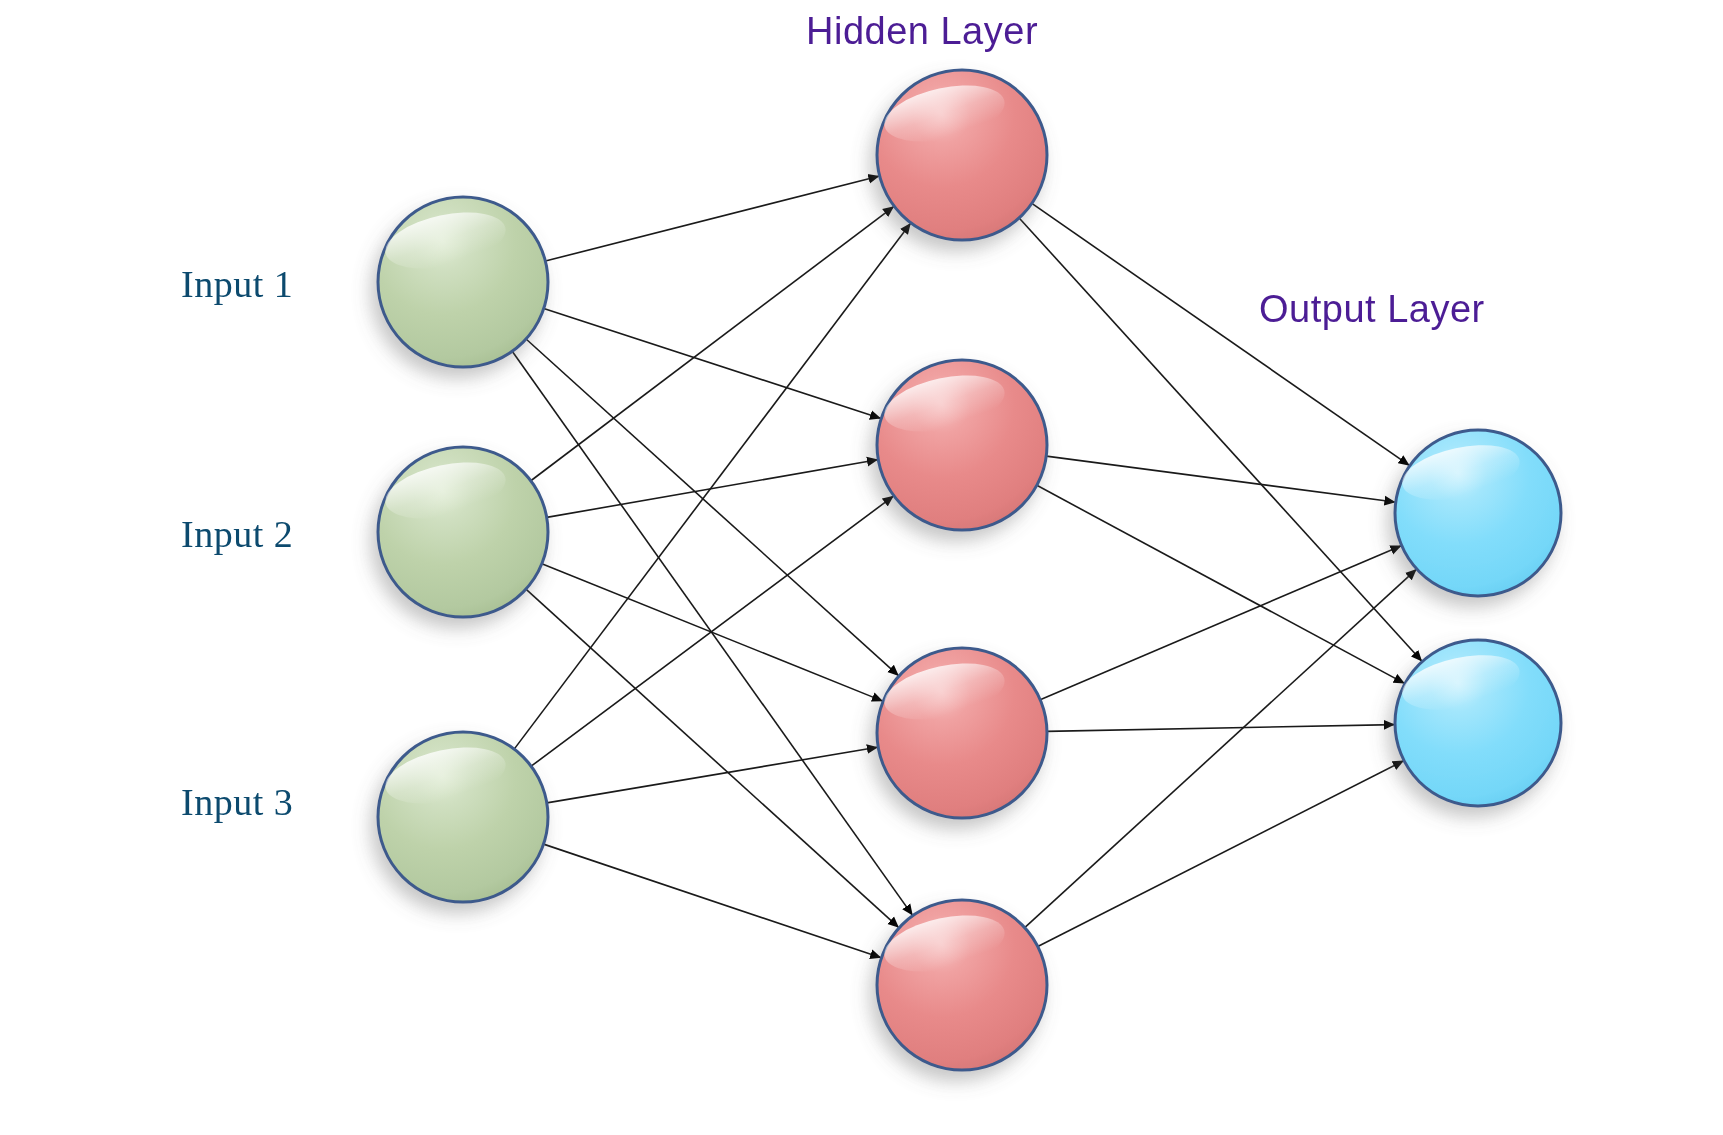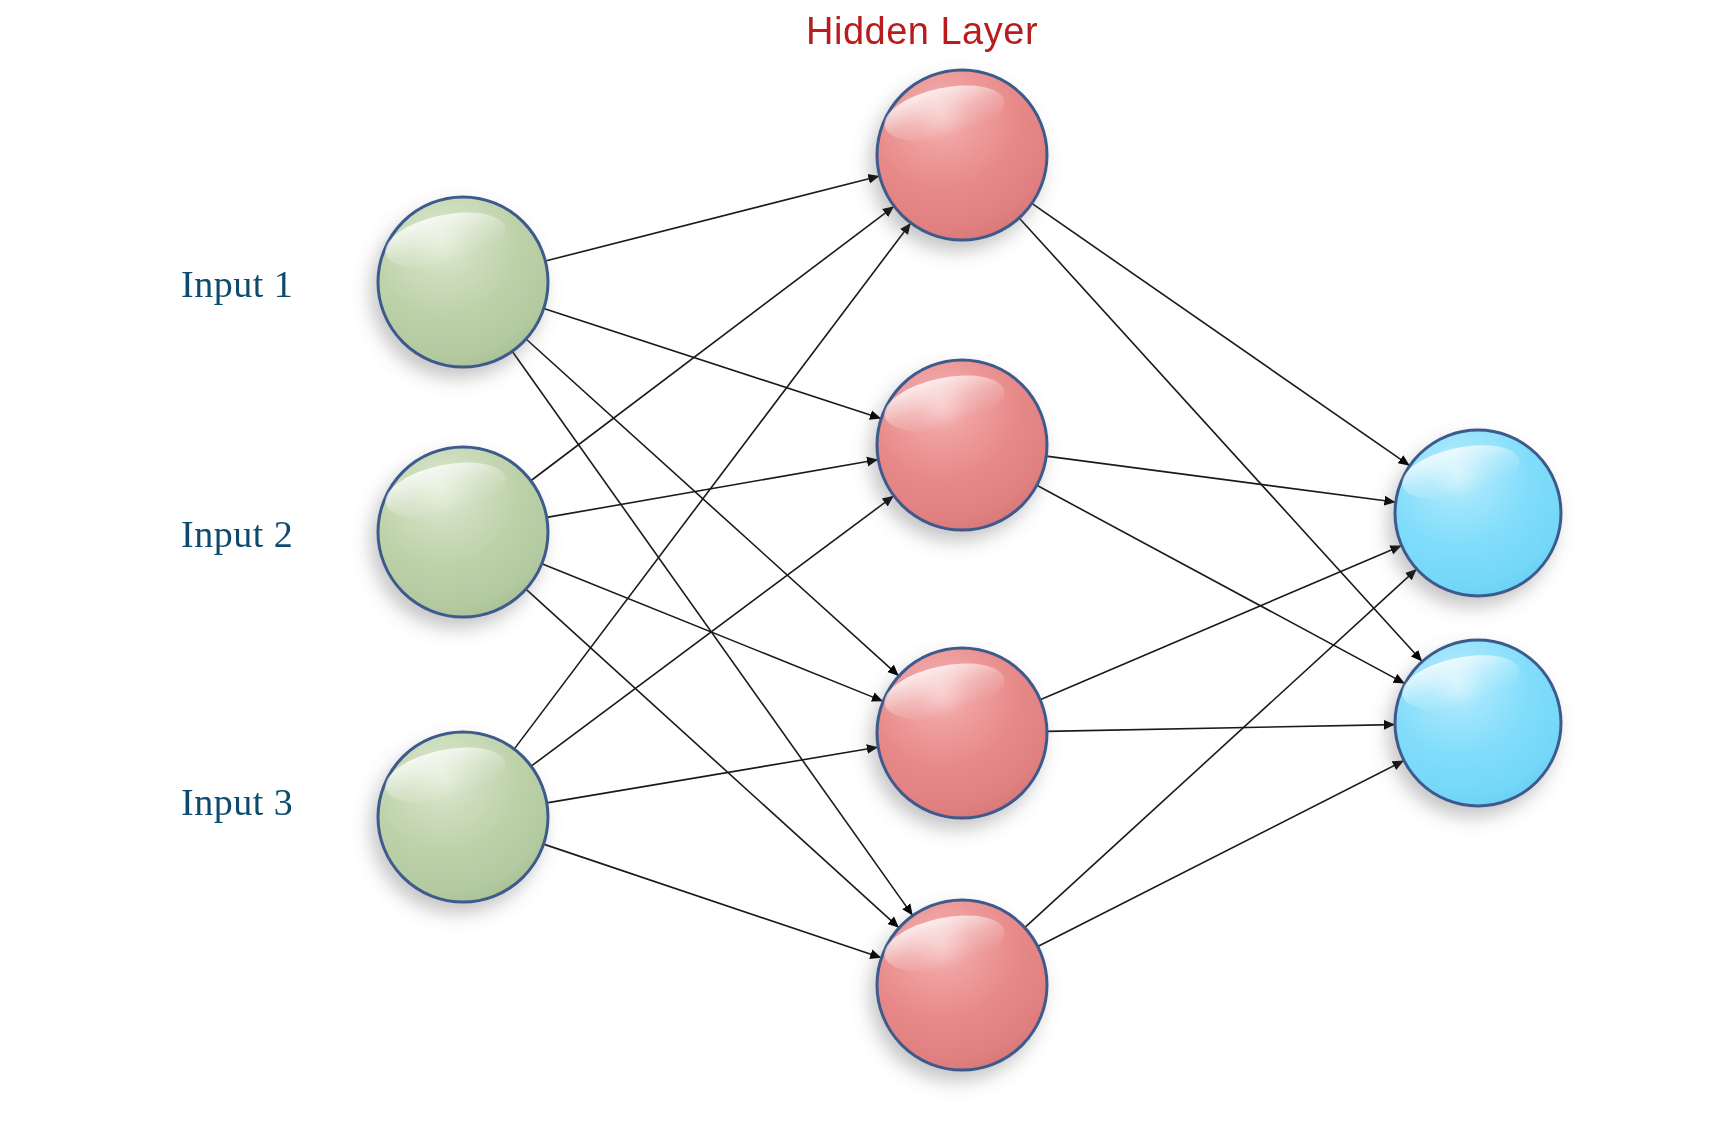--- a/index.html
+++ b/index.html
@@ -23,21 +23,21 @@
     left: 0;
     top: 0;
     width: 1723px;
     height: 1135px;
   }
   .layer-title {
     position: absolute;
     font-family: "Liberation Sans", sans-serif;
     font-size: 38px;
     font-weight: 400;
-    color: #b91c1c;
+    color: #4c1d95;
     white-space: nowrap;
     letter-spacing: 0.5px;
   }
   .node-label {
     position: absolute;
     font-family: Liberation Serif, serif;
     font-size: 38px;
     font-weight: 400;
     color: #0c4a6e;
     white-space: nowrap;
@@ -145,18 +145,19 @@
           <ellipse cx="1469.7" cy="469.84" rx="59.76" ry="24.9" fill="url(#sheenG)" transform="rotate(-12 1478 513)"></ellipse>
         </g>
         <g filter="url(#shadow)">
           <circle cx="1478" cy="723" r="83" fill="url(#gradBlue)" stroke="#3d5a8c" stroke-width="3"></circle>
           <ellipse cx="1469.7" cy="679.84" rx="59.76" ry="24.9" fill="url(#sheenG)" transform="rotate(-12 1478 723)"></ellipse>
         </g>
       </g>
   </svg>
 
   <div class="layer-title" style="left:806px; top:10px;">Hidden Layer</div>
+  <div class="layer-title" style="left:1259px; top:288px;">Output Layer</div>
 
   <div class="node-label" style="left:181px; top:262px;">Input 1</div>
   <div class="node-label" style="left:181px; top:512px;">Input 2</div>
   <div class="node-label" style="left:181px; top:780px;">Input 3</div>
 
 </div>
 
 </body></html>

